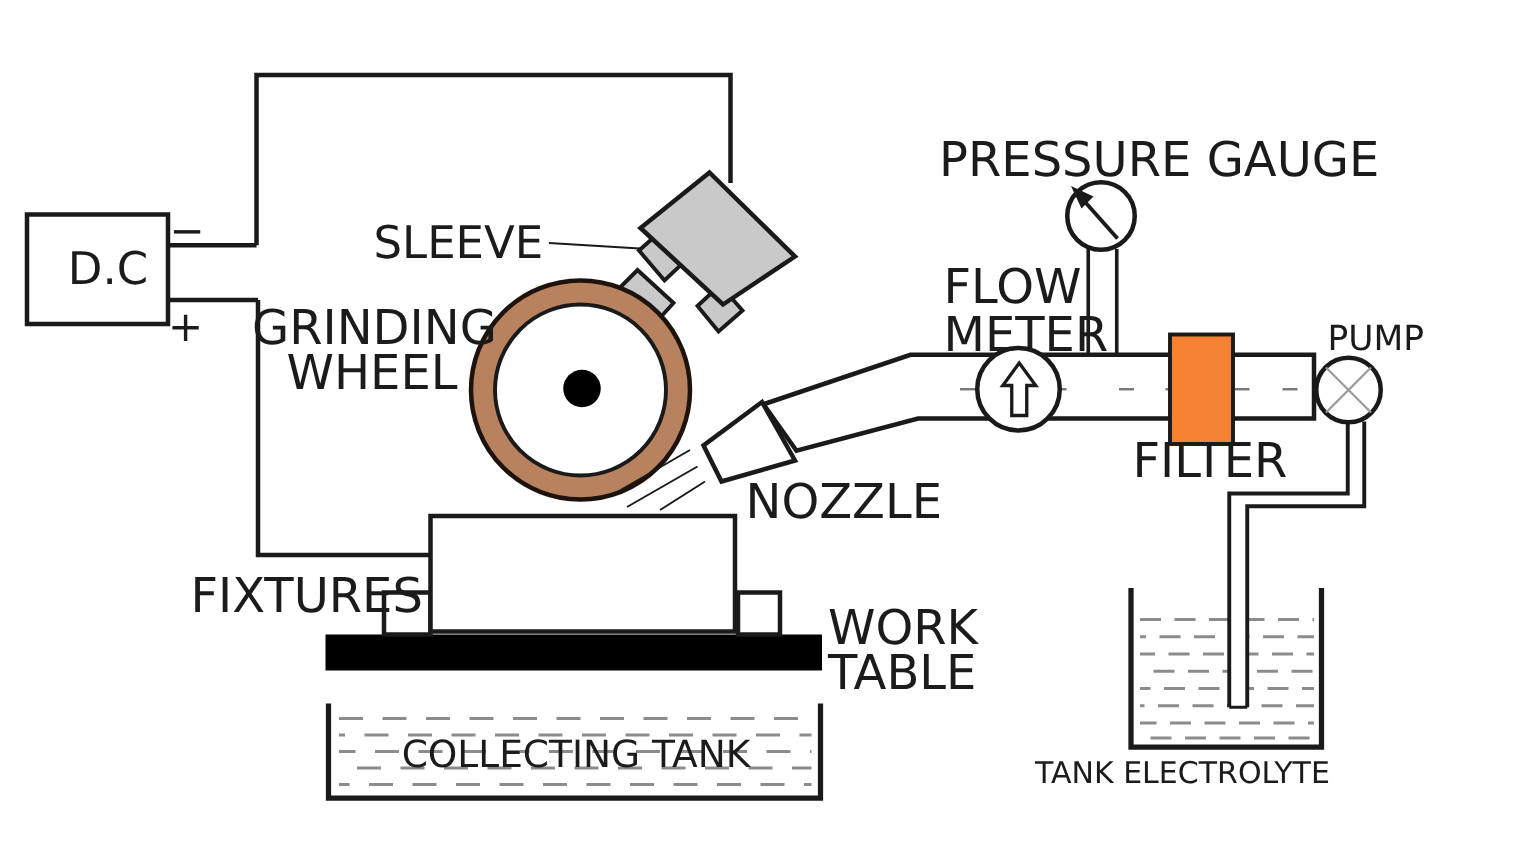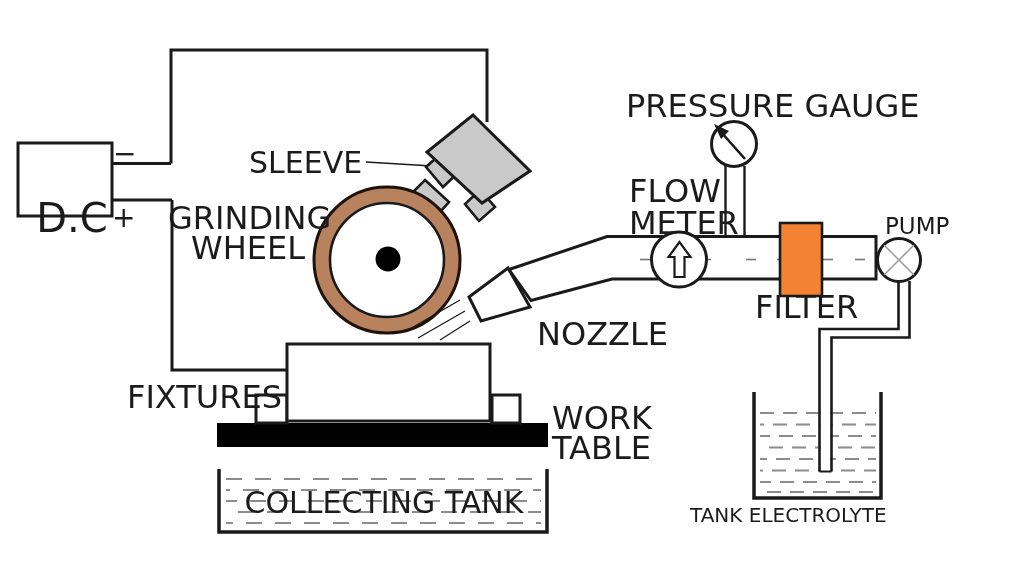--- a/index.html
+++ b/index.html
@@ -2,34 +2,34 @@
 <html><head>
 <meta charset="utf-8">
 <style>
   html,body{margin:0;padding:0;background:#ffffff;}
   #stage{position:relative;width:1024px;height:576px;background:#ffffff;overflow:hidden;
          font-family:"DejaVu Sans","Liberation Sans",sans-serif;color:#1b1b1b;}
   #diagram-svg{position:absolute;left:0;top:0;z-index:1;}
   .label{position:absolute;z-index:2;font-size:32px;line-height:29px;white-space:pre;color:#1b1b1b;}
   .label.center{text-align:center;}
   .lbl-dc{left:18px;top:143px;width:108px;height:73px;display:flex;align-items:center;justify-content:center;
-          font-size:40px;margin-top:39px;}
+          font-size:30px;}
   .lbl-minus{left:113px;top:139px;font-size:28px;}
   .lbl-plus{left:112px;top:203px;font-size:28px;}
   .lbl-sleeve{left:249px;top:148px;font-size:30px;}
   .lbl-grinding{left:168px;top:203px;width:160px;line-height:30px;}
   .lbl-pressure{left:626px;top:92px;}
   .lbl-flow{left:629px;top:175px;line-height:32px;}
   .lbl-pump{left:885px;top:212px;font-size:23px;}
   .lbl-filter{left:755px;top:293px;}
-  .lbl-nozzle{left:497px;top:320px;margin-left:40px;}
+  .lbl-nozzle{left:497px;top:320px;}
   .lbl-workpiece{left:287px;top:370px;width:203px;}
   .lbl-fixtures{left:127px;top:383px;}
   .lbl-worktable{left:552px;top:403px;line-height:30px;}
-  .lbl-collecting{left:221px;top:488px;width:326px;font-size:30px;}
+  .lbl-collecting{left:221px;top:488px;width:326px;font-size:25px;}
   .lbl-electrolyte{left:690px;top:501px;font-size:20px;}
 </style>
 </head>
 <body>
 
 <div id="stage">
 
   <svg id="diagram-svg" width="1024" height="576" viewBox="0 0 1024 576">
 
     <g stroke="#1a1a1a" stroke-width="3" fill="none">

